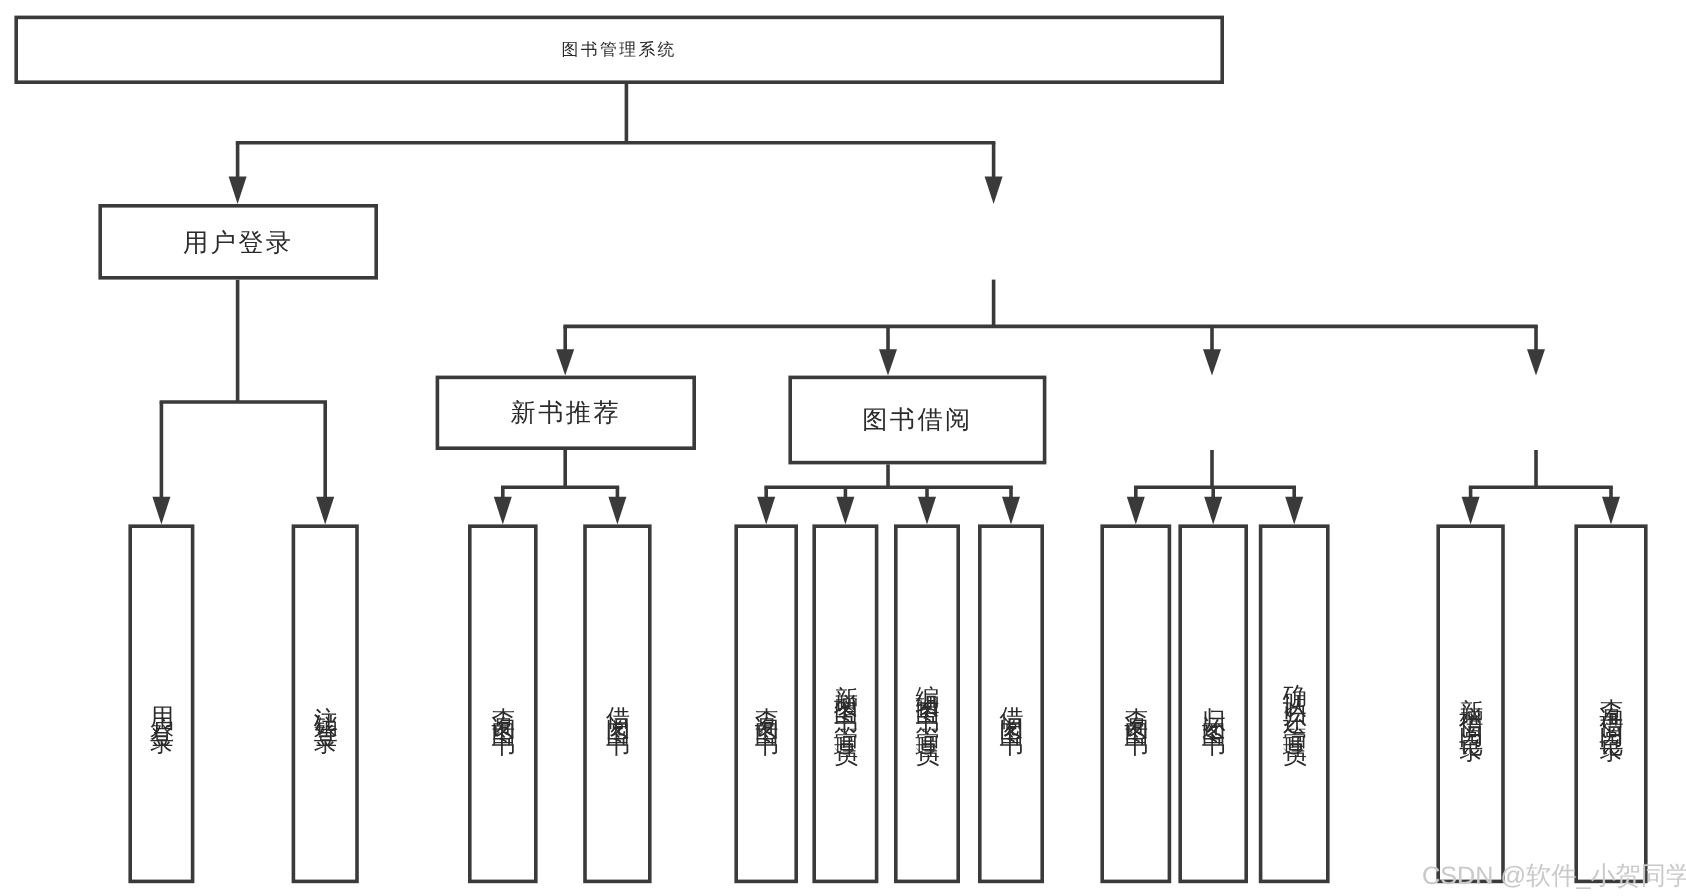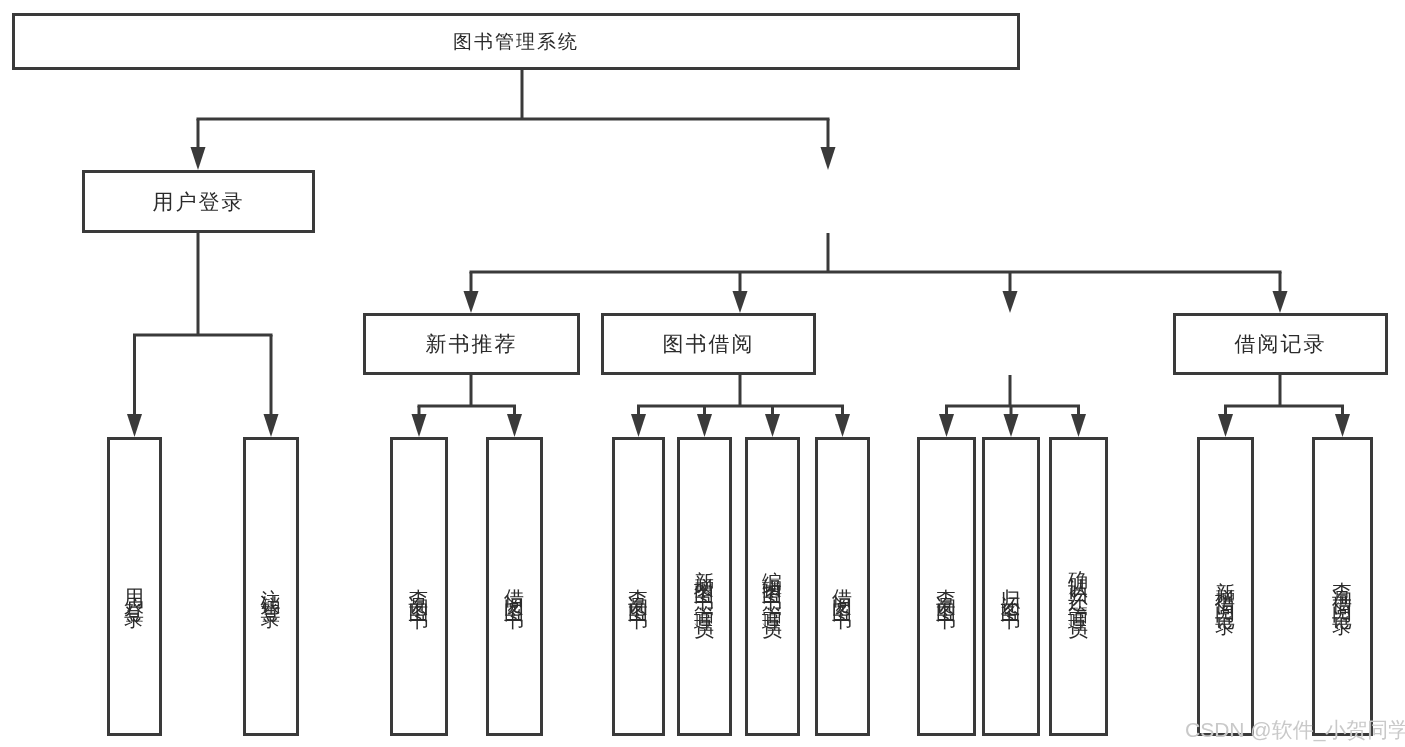--- a/index.html
+++ b/index.html
@@ -21,21 +21,21 @@
     align-items: center;
     justify-content: center;
     z-index: 2;
     color: #2b2b2b;
   }
   .node .hlabel {
     font-size: 21px;
     letter-spacing: 2px;
     white-space: nowrap;
   }
-  .node .root-label { font-size: 19px; }
+  .node .root-label { font-size: 14px; }
   .node .vtext {
     writing-mode: vertical-rl;
     text-orientation: mixed;
     font-size: 20px;
     letter-spacing: 7px;
     line-height: 1.1;
     white-space: nowrap;
   }
   .watermark {
     position: absolute;
@@ -130,25 +130,22 @@
     <span class="hlabel root-label">图书管理系统</span>
   </div>
 
   <div class="node" style="left:82px; top:170px; width:233px; height:63px;">
     <span class="hlabel">用户登录</span>
   </div>
 
   <div class="node" style="left:363px; top:313px; width:217px; height:62px;">
     <span class="hlabel">新书推荐</span>
   </div>
-  <div class="node" style="left:601px; top:313px; width:215px; height:62px;">
+  <div class="node" style="left:657px; top:313px; width:215px; height:74px;">
     <span class="hlabel">图书借阅</span>
-  </div>
-  <div class="node" style="left:1173px; top:313px; width:215px; height:62px;">
-    <span class="hlabel">借阅记录</span>
   </div>
 
   <div class="node" style="left:107px; top:437px; width:55px; height:299px;">
     <span class="vtext">用户登录</span>
   </div>
   <div class="node" style="left:243px; top:437px; width:56px; height:299px;">
     <span class="vtext">注销登录</span>
   </div>
 
   <div class="node" style="left:390px; top:437px; width:58px; height:299px;">

